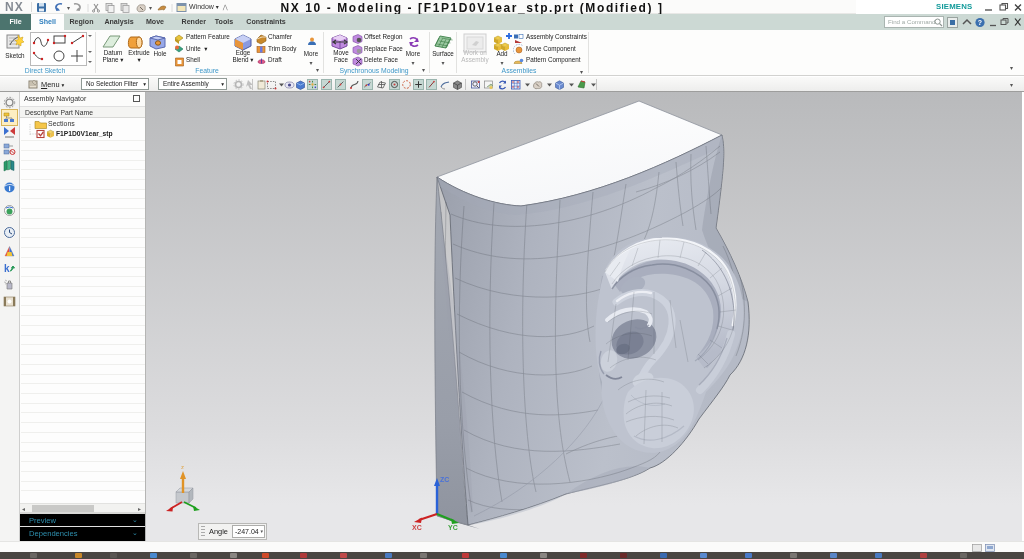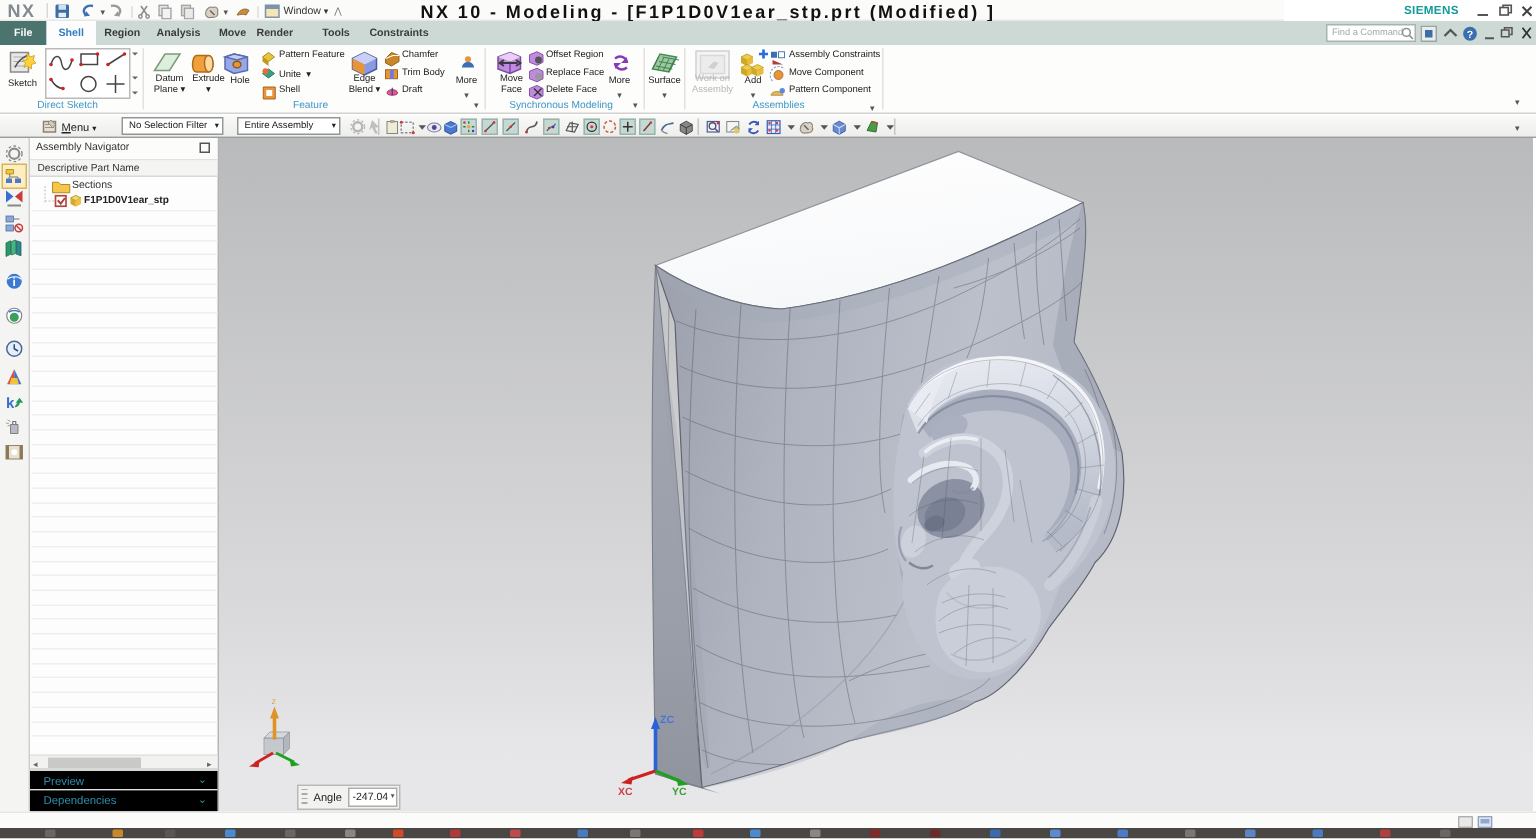--- a/index.html
+++ b/index.html
@@ -44,21 +44,21 @@
   <path d="M31,2.5 l6,6 M37,2.5 l-6,6" stroke="#444" stroke-width="1.3"></path>
  </svg>
 </div>
 
 <div class="abs" style="left:0;top:14px;width:1024px;height:16px;background:#ccd9d4;">
  <span class="abs" style="left:0;top:0;width:31px;height:16px;background:#4c746e;color:#fff;font-size:7.1px;font-weight:bold;text-align:center;line-height:16px;">File</span>
  <span class="abs" style="left:31px;top:0;width:33px;height:16px;background:#fdfdfd;color:#2f7fbe;font-size:7.1px;font-weight:bold;text-align:center;line-height:16px;">Shell</span>
  <span class="abs" style="left:66px;top:0;width:31px;height:16px;line-height:16px;text-align:center;font-size:7.1px;font-weight:bold;color:#3a3a3a;">Region</span>
     <span class="abs" style="left:99px;top:0;width:40px;height:16px;line-height:16px;text-align:center;font-size:7.1px;font-weight:bold;color:#3a3a3a;">Analysis</span>
     <span class="abs" style="left:141px;top:0;width:28px;height:16px;line-height:16px;text-align:center;font-size:7.1px;font-weight:bold;color:#3a3a3a;">Move</span>
-    <span class="abs" style="left:171px;top:0;width:35px;height:16px;line-height:16px;text-align:left;font-size:7.1px;font-weight:bold;color:#3a3a3a;">Render</span>
+    <span class="abs" style="left:171px;top:0;width:35px;height:16px;line-height:16px;text-align:right;font-size:7.1px;font-weight:bold;color:#3a3a3a;">Render</span>
     <span class="abs" style="left:208px;top:0;width:32px;height:16px;line-height:16px;text-align:center;font-size:7.1px;font-weight:bold;color:#3a3a3a;">Tools</span>
     <span class="abs" style="left:242px;top:0;width:48px;height:16px;line-height:16px;text-align:center;font-size:7.1px;font-weight:bold;color:#3a3a3a;">Constraints</span>
  <span class="abs" style="left:884px;top:2px;width:60px;height:12px;background:#fff;border:1px solid #a9b4b0;font-size:6.2px;color:#a0aaa6;line-height:10px;padding-left:3px;white-space:nowrap;overflow:hidden;">Find a Command</span>
  <svg class="abs" style="left:934px;top:4px" width="9" height="9" viewBox="0 0 9 9">
       <circle cx="3.6" cy="3.6" r="2.6" fill="none" stroke="#8a948f" stroke-width="1"></circle>
       <line x1="5.6" y1="5.6" x2="8" y2="8" stroke="#8a948f" stroke-width="1.1"></line>
     </svg>
  <svg class="abs" style="left:947px;top:3px" width="76" height="11" viewBox="0 0 76 11">
   <rect x="0.5" y="0.5" width="10" height="10" fill="#e9edec" stroke="#9aa4a0"></rect>
       <rect x="3" y="3" width="5" height="5" fill="#3a6ea5"></rect>

